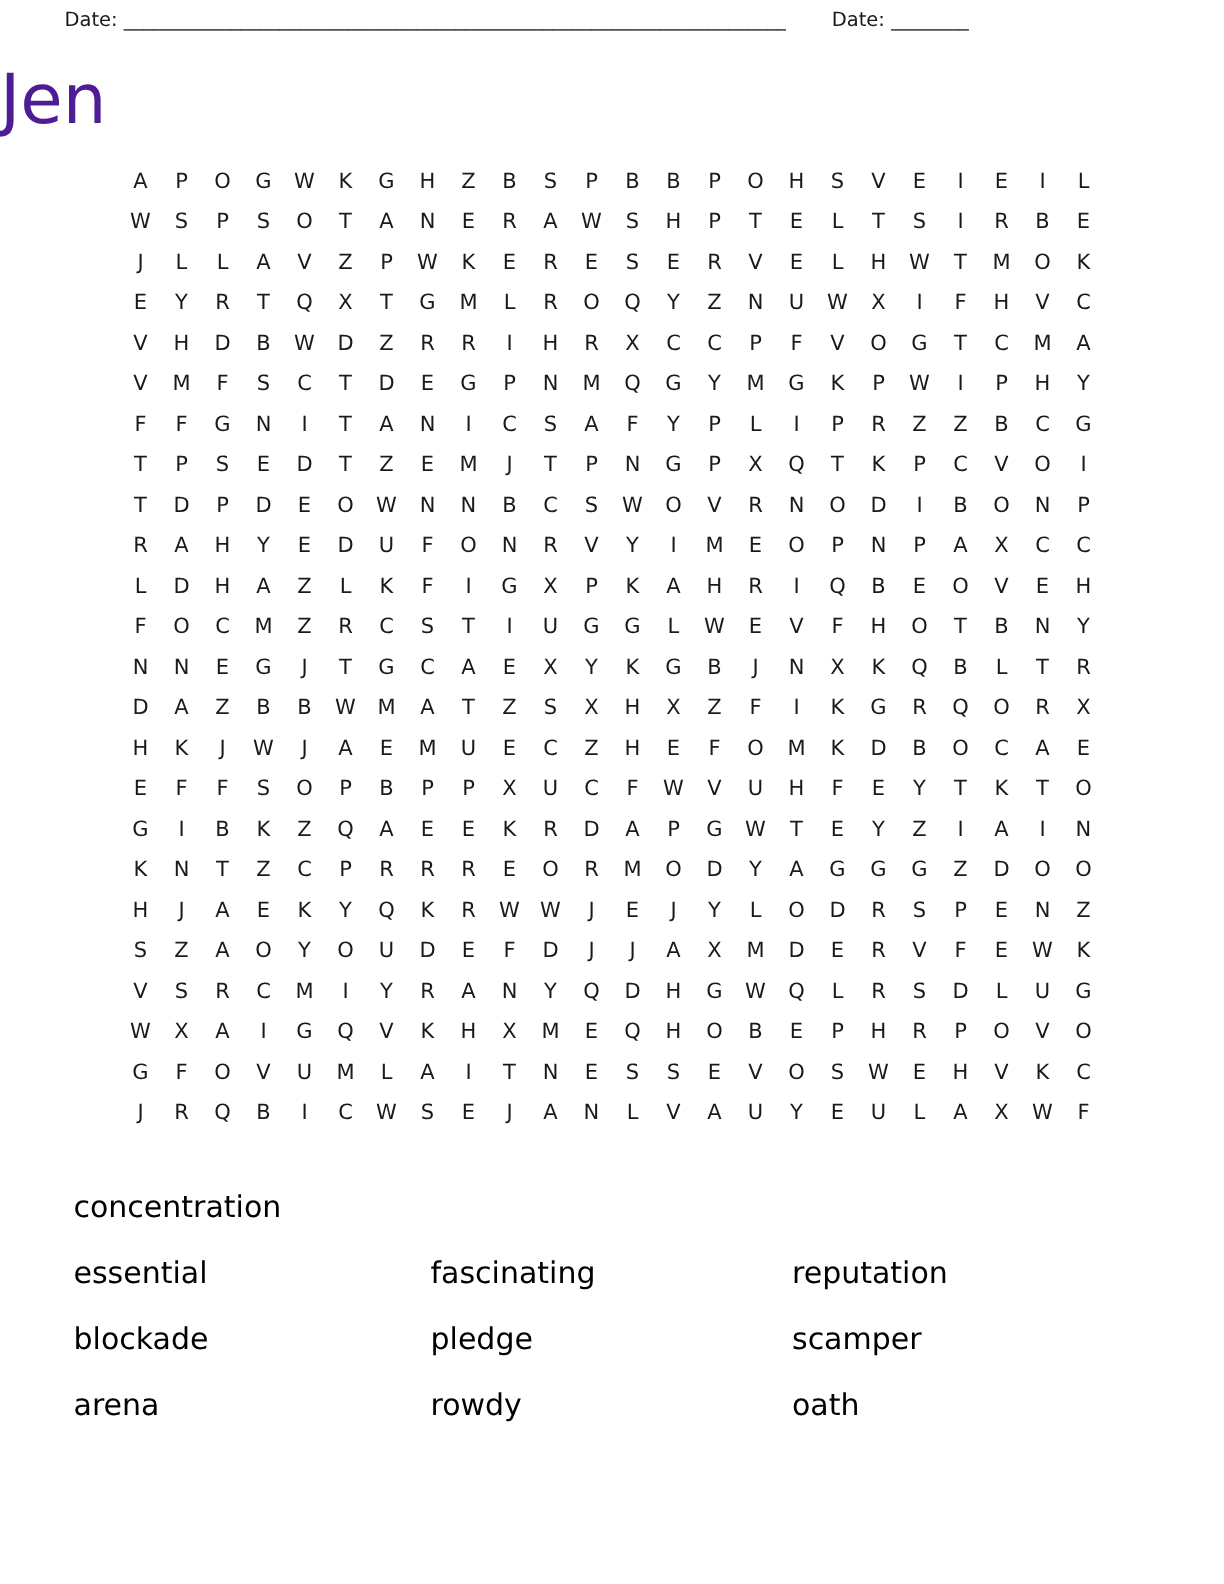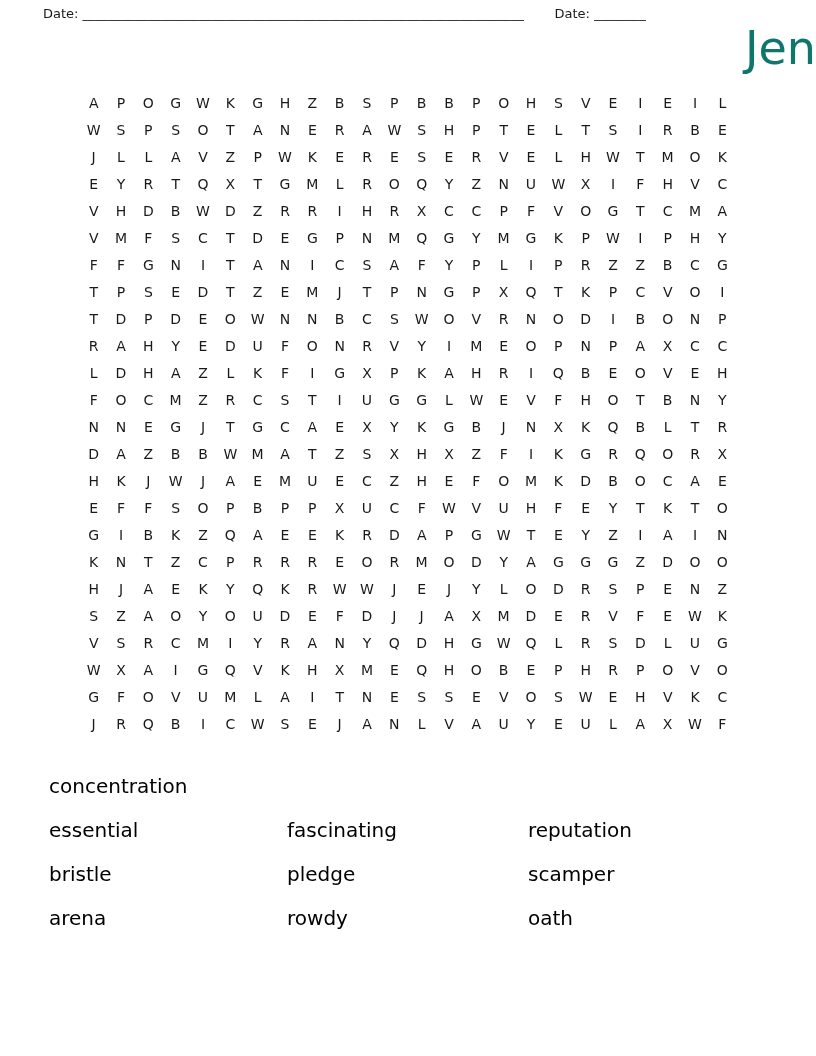--- a/index.html
+++ b/index.html
@@ -36,25 +36,26 @@
   }
   .date-label {
     margin-left: 30px;
   }
   .date-line {
     margin-left: 4px;
     max-width: 60px;
   }
   
   .title {
-    text-align: right;
+    margin-top: 18px;
+    text-align: left;
     font-size: 46px;
     line-height: 52px;
     font-weight: 400;
-    color: #0f766e;
+    color: #4c1d95;
   }
   
   .letter-grid {
     width: 656px;
     margin: 16px auto 0 auto;
   }
   .grid-row {
     display: grid;
     grid-template-columns: repeat(24, 1fr);
     height: 27px;
@@ -724,21 +725,21 @@
         <span class="grid-cell">X</span>
         <span class="grid-cell">W</span>
         <span class="grid-cell">F</span>
       </div>
     </div>
 
   <div class="word-list">
       <div class="word-col word-col-1">
         <div class="word-item">concentration</div>
         <div class="word-item">essential</div>
-        <div class="word-item">bristle</div>
+        <div class="word-item">blockade</div>
         <div class="word-item">arena</div>
       </div>
       <div class="word-col word-col-2">
         <div class="word-item">fascinating</div>
         <div class="word-item">pledge</div>
         <div class="word-item">rowdy</div>
       </div>
       <div class="word-col word-col-3">
         <div class="word-item">reputation</div>
         <div class="word-item">scamper</div>

